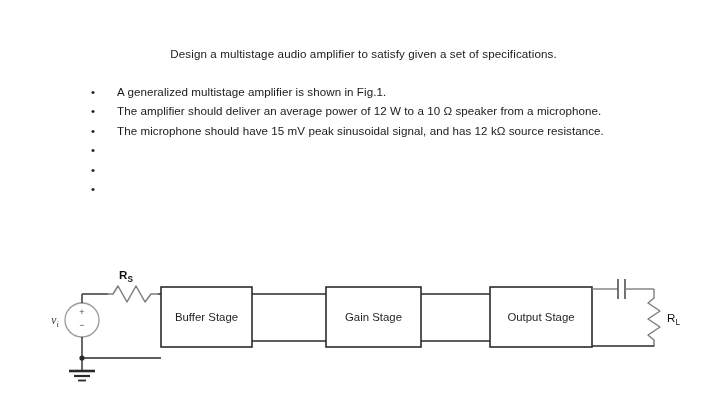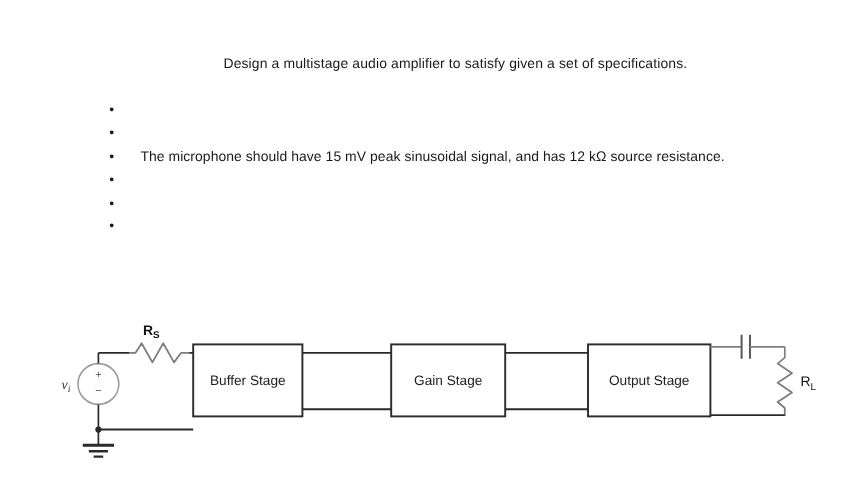--- a/index.html
+++ b/index.html
@@ -14,21 +14,21 @@
     position: relative;
     overflow: hidden;
     font-family: "Liberation Sans", sans-serif;
     color: #1c1c1c;
     -webkit-font-smoothing: antialiased;
   }
 
   
   .doc-title {
     position: absolute;
-    left: 16px;
+    left: 0;
     top: 46px;
     width: 637px;
     text-align: center;
     font-size: 11.6px;
     line-height: 15px;
     letter-spacing: 0.01em;
     color: #191919;
     white-space: nowrap;
     padding-left: 45px;
   }
@@ -105,23 +105,25 @@
   }
 </style>
 </head>
 <body>
 
 <div class="doc-title">Design a multistage audio amplifier to satisfy given a set of specifications.</div>
 
 <ul class="spec-list">
   <li class="spec-item">
     <span class="spec-bullet">•</span>
+    <span>A generalized multistage amplifier is shown in Fig.1.</span>
   </li>
   <li class="spec-item">
     <span class="spec-bullet">•</span>
+    <span>The amplifier should deliver an average power of 12 W to a 10 Ω speaker from a microphone.</span>
   </li>
   <li class="spec-item">
     <span class="spec-bullet">•</span>
     <span>The microphone should have 15 mV peak sinusoidal signal, and has 12 kΩ source resistance.</span>
   </li>
   <li class="spec-item">
     <span class="spec-bullet">•</span>
   </li>
   <li class="spec-item">
     <span class="spec-bullet">•</span>

